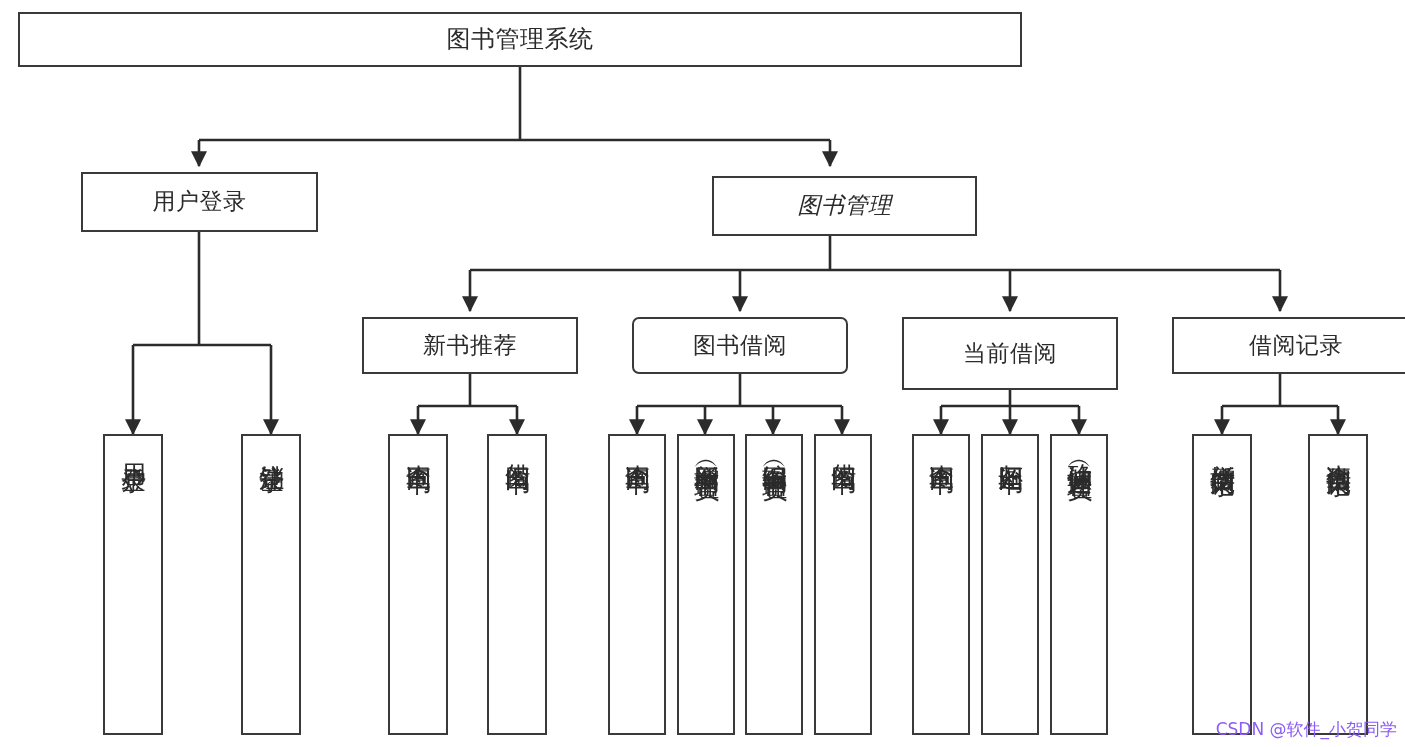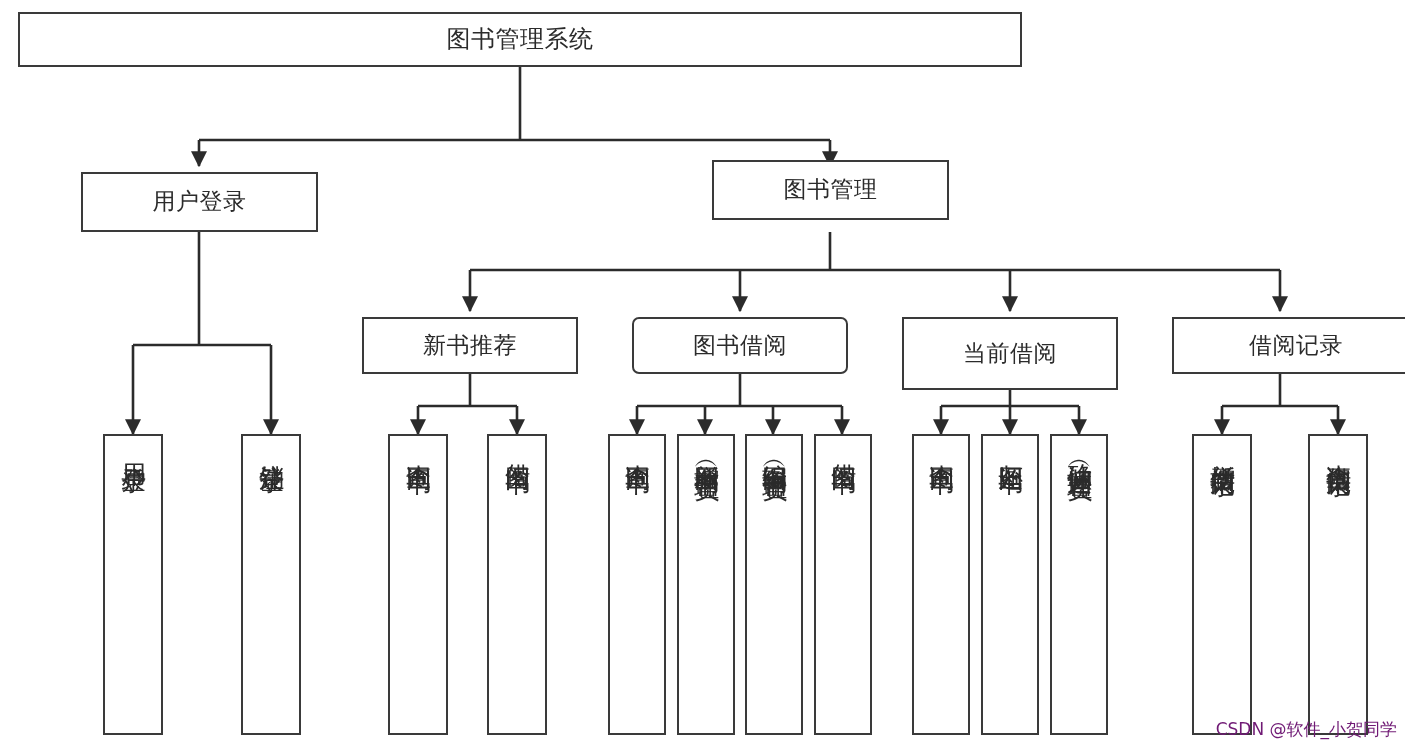--- a/index.html
+++ b/index.html
@@ -62,21 +62,21 @@
     font-size: 25px;
     line-height: 1.06;
     letter-spacing: 2px;
     white-space: nowrap;
   }
   #watermark {
     position: absolute;
     right: 8px;
     bottom: 6px;
     font-size: 17px;
-    color: #701a75;
+    color: #8b5cf6;
     white-space: nowrap;
     z-index: 3;
     font-family: "DejaVu Sans", "Liberation Sans", sans-serif;
     margin-left: 12px;
   }
 </style>
 </head>
 <body>
 
 <div id="canvas">
@@ -131,21 +131,21 @@
     </g>
   </svg>
 
   <div class="node h root" style="left:18px; top:12px; width:1004px; height:55px;">
     <span class="label">图书管理系统</span>
   </div>
 
   <div class="node h" style="left:81px; top:172px; width:237px; height:60px;">
     <span class="label">用户登录</span>
   </div>
-  <div class="node h" style="left:712px; top:160px; width:237px; height:60px;">
+  <div class="node h" style="left:712px; top:176px; width:265px; height:60px;font-style:italic;">
     <span class="label">图书管理</span>
   </div>
 
   <div class="node h" style="left:362px; top:317px; width:216px; height:57px;">
     <span class="label">新书推荐</span>
   </div>
   <div class="node h" style="left:632px; top:317px; width:216px; height:57px;border-radius:7px;">
     <span class="label">图书借阅</span>
   </div>
   <div class="node h" style="left:902px; top:317px; width:216px; height:73px;">

